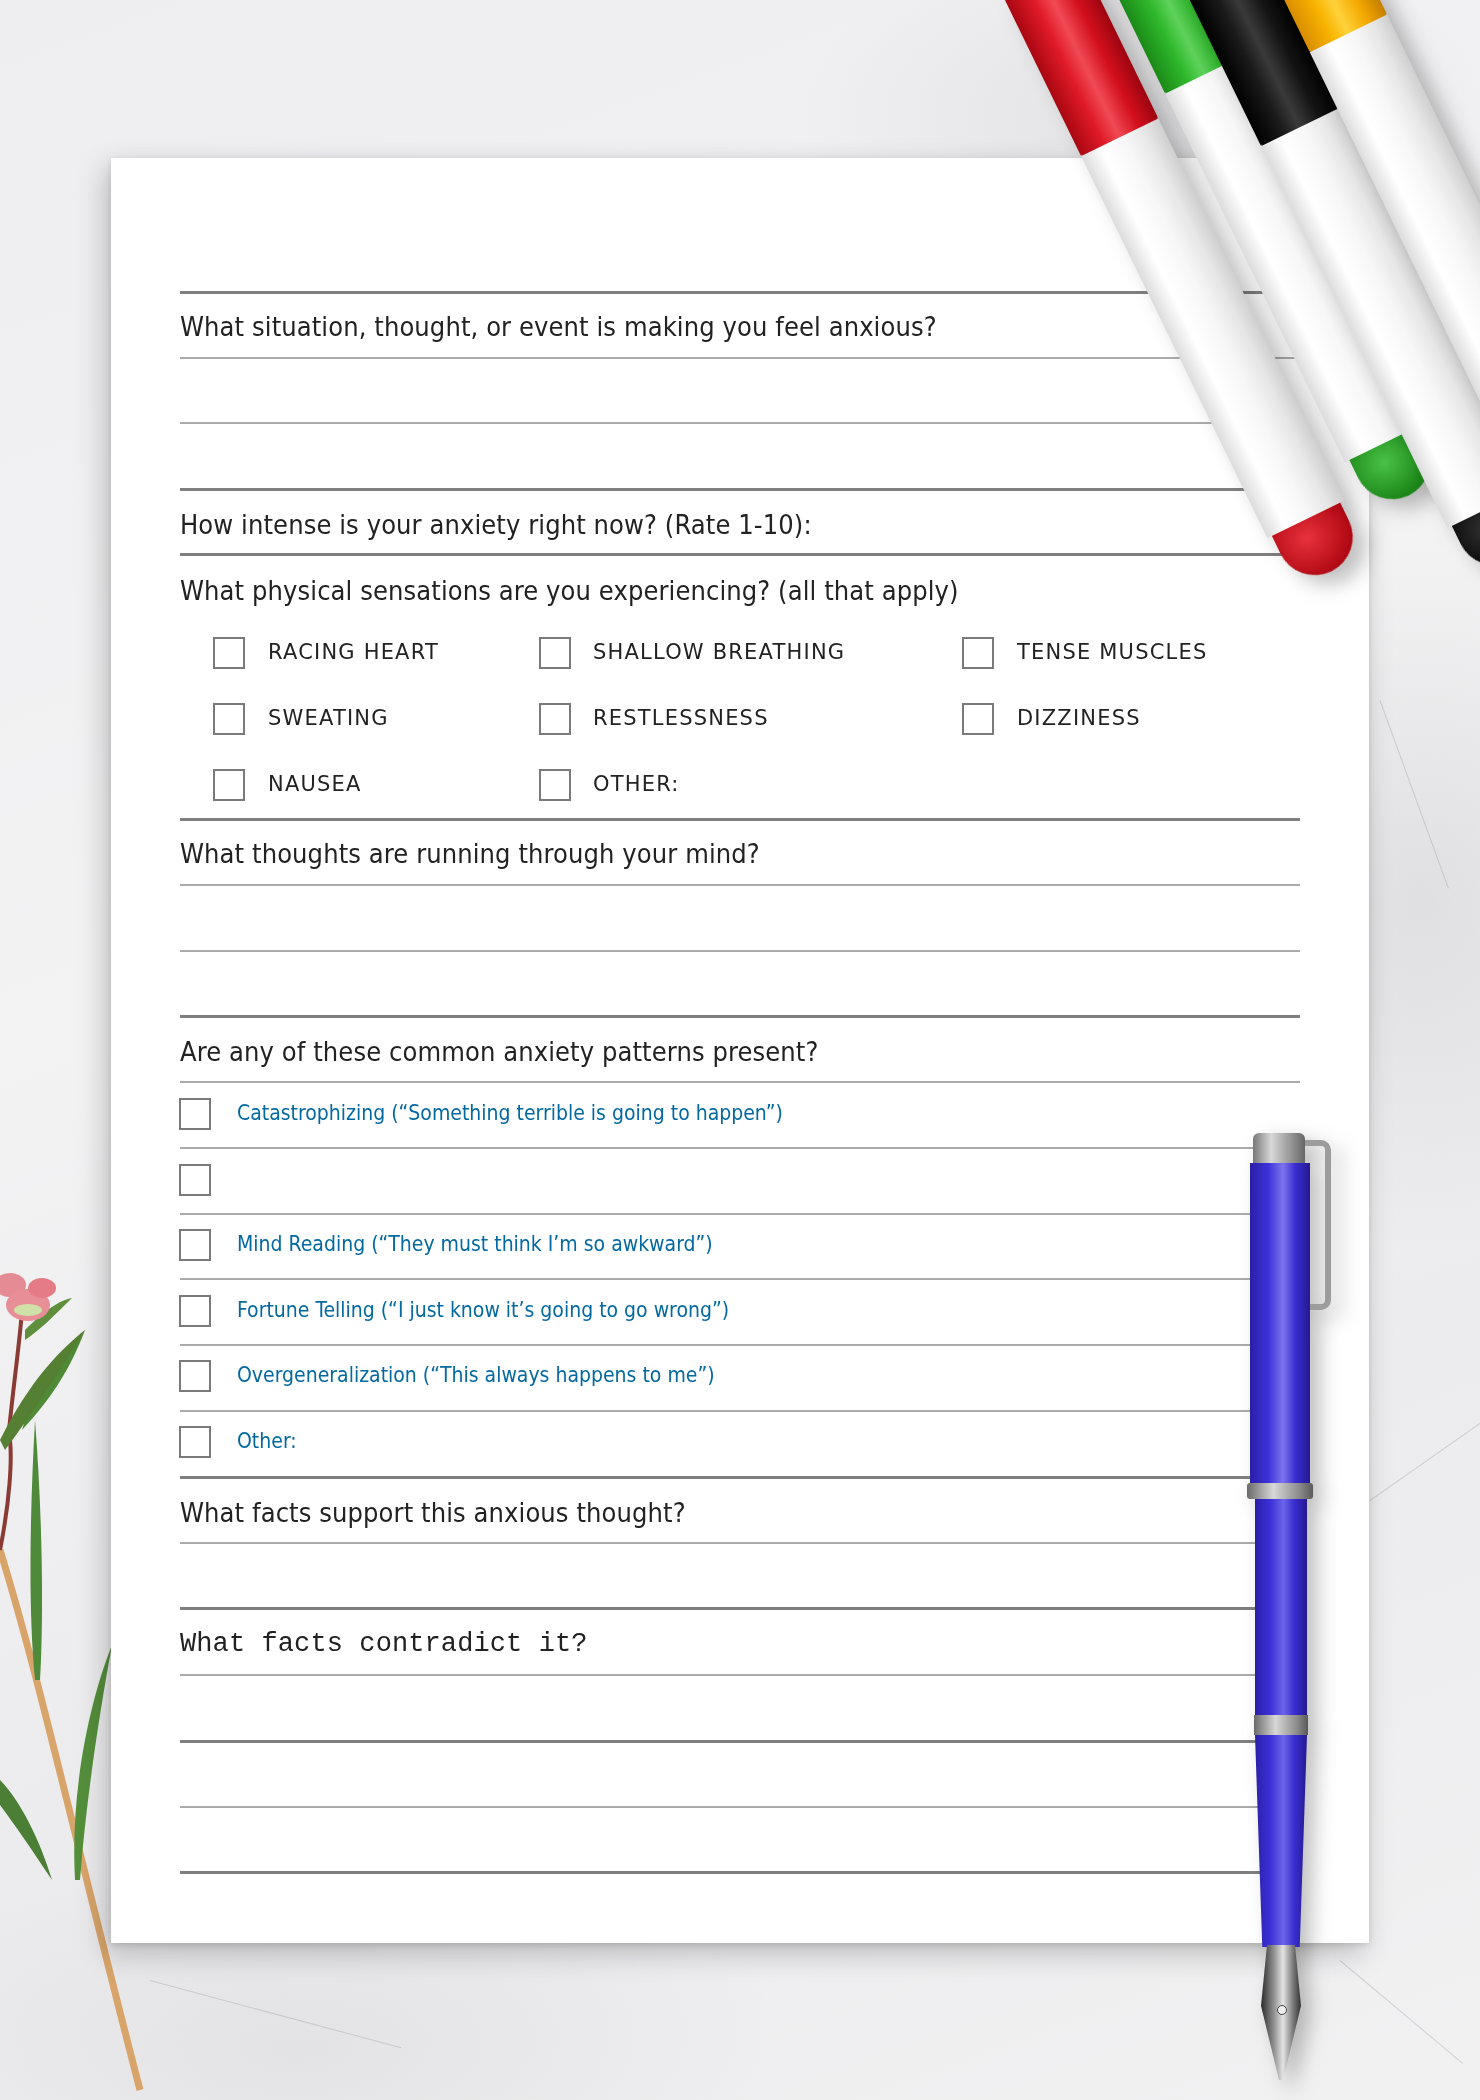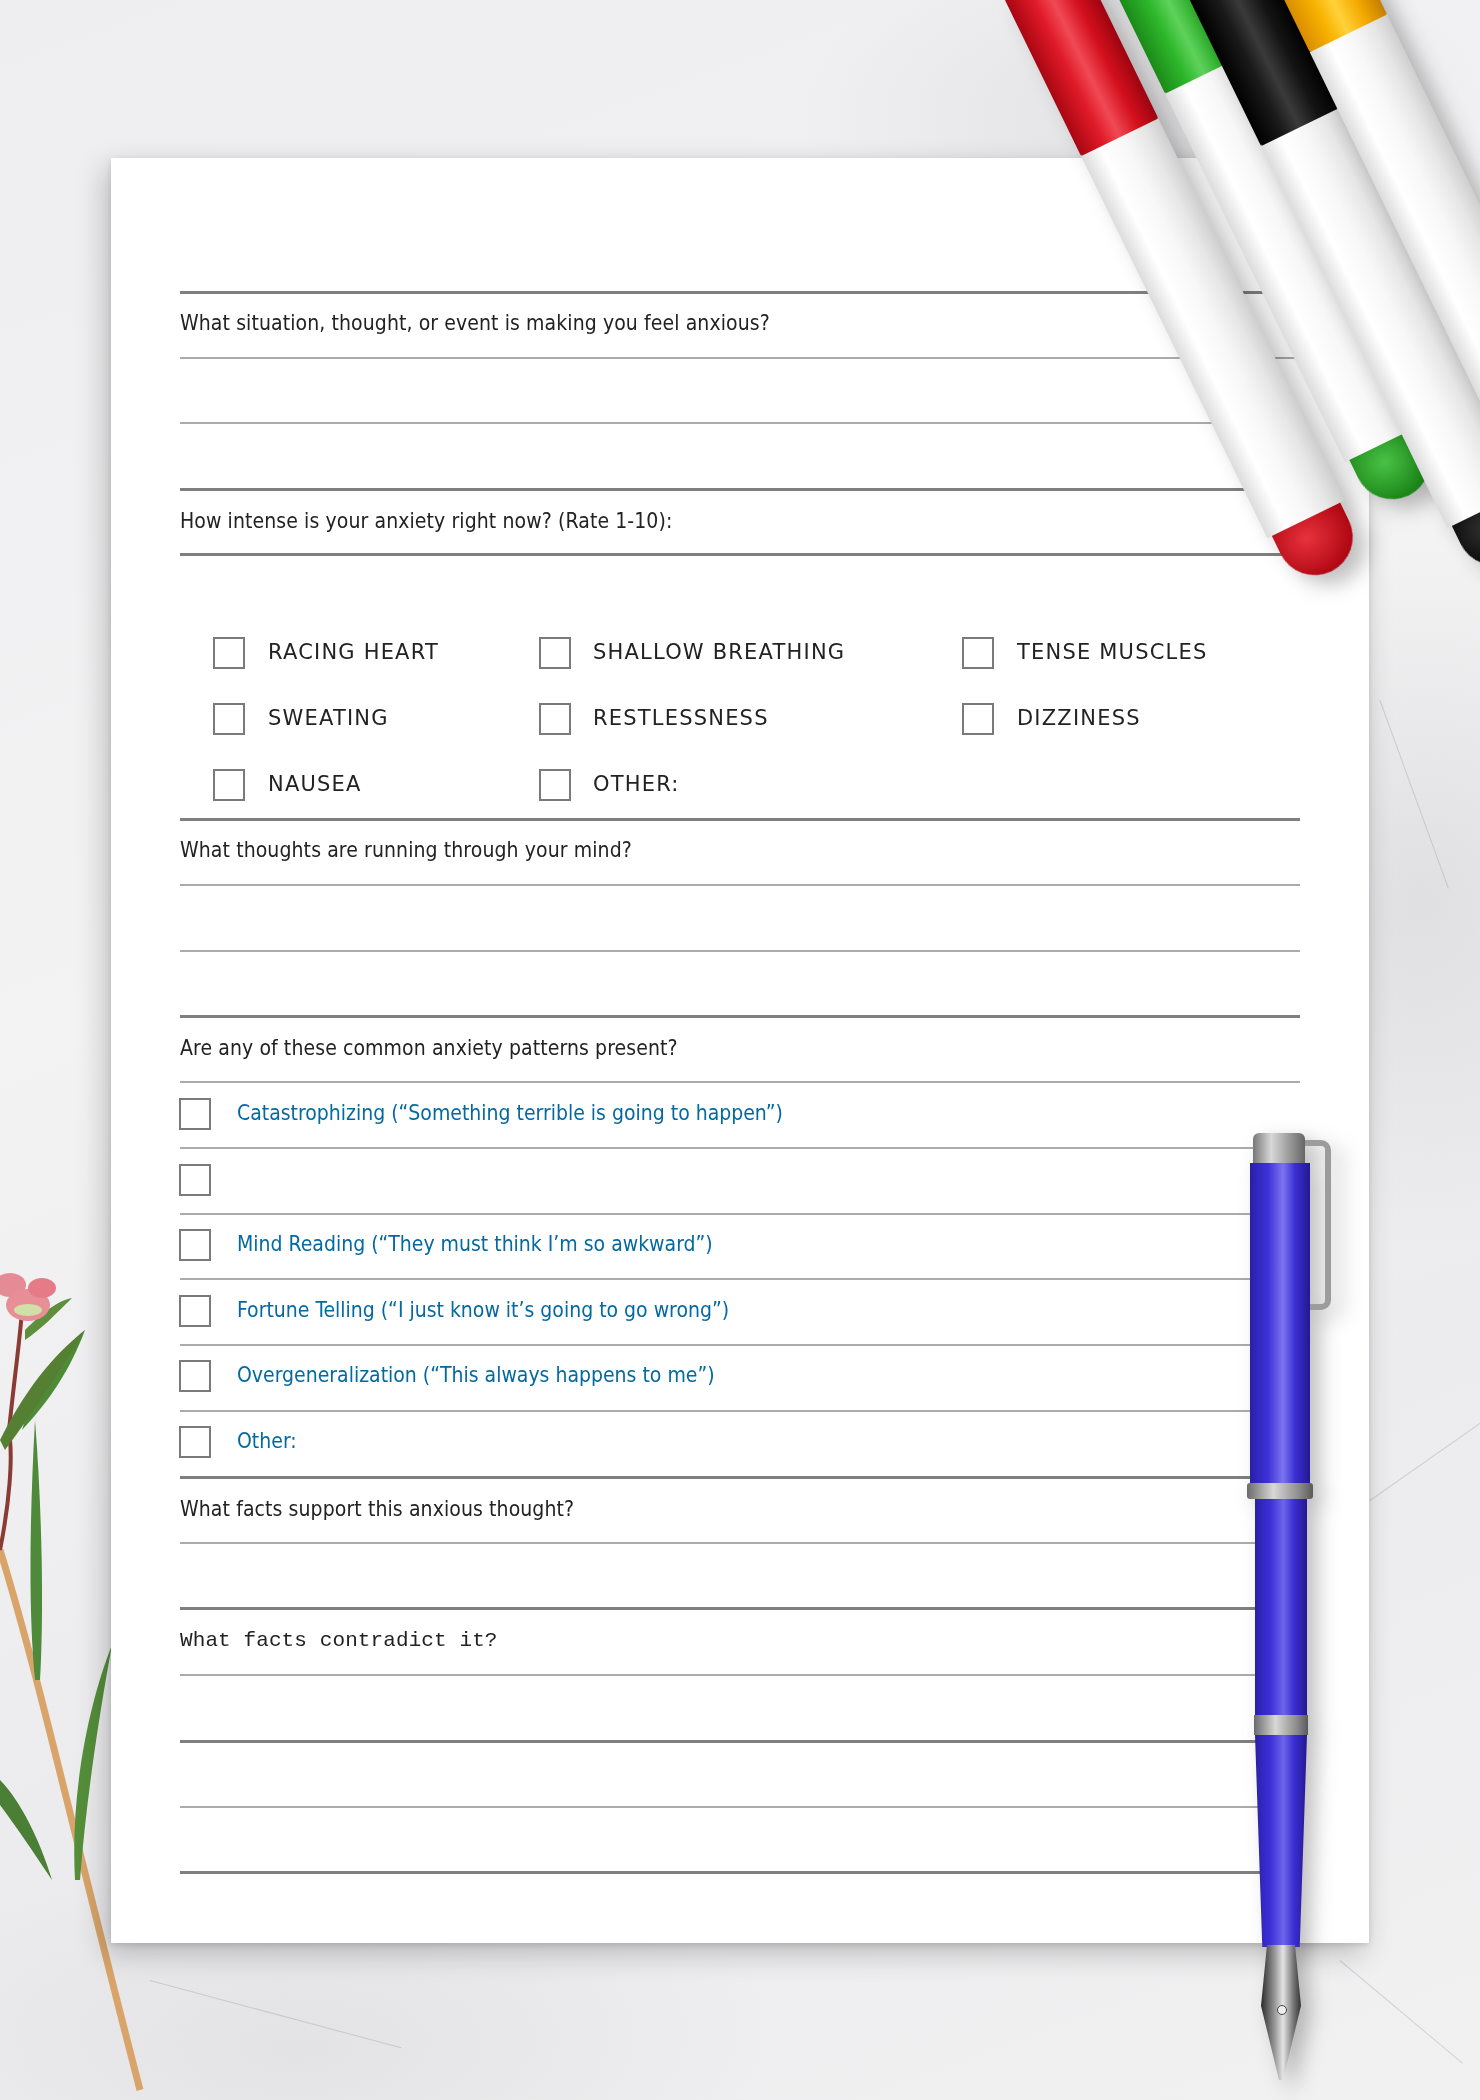--- a/index.html
+++ b/index.html
@@ -22,21 +22,21 @@
   }
   .title {
     position:absolute; left:69px; top:72px;
     font-family:"DejaVu Sans", sans-serif; font-weight:300;
     font-size:35px; letter-spacing:3px; color:#1e1e1e;
   }
   .hline { position:absolute; left:69px; width:1120px; }
   .hline.thick { height:3px; background:#7f7f7f; }
   .hline.thin { height:2px; background:#ababab; }
   .q {
-    position:absolute; left:69px; font-size:21px; color:#222; letter-spacing:0.1px;
+    position:absolute; left:69px; font-size:27px; color:#222; letter-spacing:0.1px;
     font-family:"DejaVu Sans Condensed","DejaVu Sans", sans-serif; font-stretch:condensed;
     white-space:nowrap;
   }
   .cb {
     position:absolute; width:32px; height:32px; border:2px solid #7a7a7a; background:#fff; box-sizing:border-box;
   }
   .cb-label {
     position:absolute; font-size:21px; letter-spacing:1.2px; color:#222; white-space:nowrap;
   }
   .pat-label {
@@ -123,20 +123,21 @@
 
   <div class="hline thick" style="top:133px;"></div>
   <div class="q" style="top:153px;">What situation, thought, or event is making you feel anxious?</div>
   <div class="hline thin" style="top:199px;"></div>
   <div class="hline thin" style="top:264px;"></div>
   <div class="hline thick" style="top:330px;"></div>
 
   <div class="q" style="top:351px;">How intense is your anxiety right now? (Rate 1-10):</div>
   <div class="hline thick" style="top:395px;"></div>
 
+  <div class="q" style="top:417px;">What physical sensations are you experiencing? (all that apply)</div>
 
   <div class="cb" style="left:102px;top:479px;"></div>
   <div class="cb-label" style="left:157px;top:482px;">RACING HEART</div>
   <div class="cb" style="left:428px;top:479px;"></div>
   <div class="cb-label" style="left:482px;top:482px;">SHALLOW BREATHING</div>
   <div class="cb" style="left:851px;top:479px;"></div>
   <div class="cb-label" style="left:906px;top:482px;">TENSE MUSCLES</div>
 
   <div class="cb" style="left:102px;top:545px;"></div>
   <div class="cb-label" style="left:157px;top:548px;">SWEATING</div>

